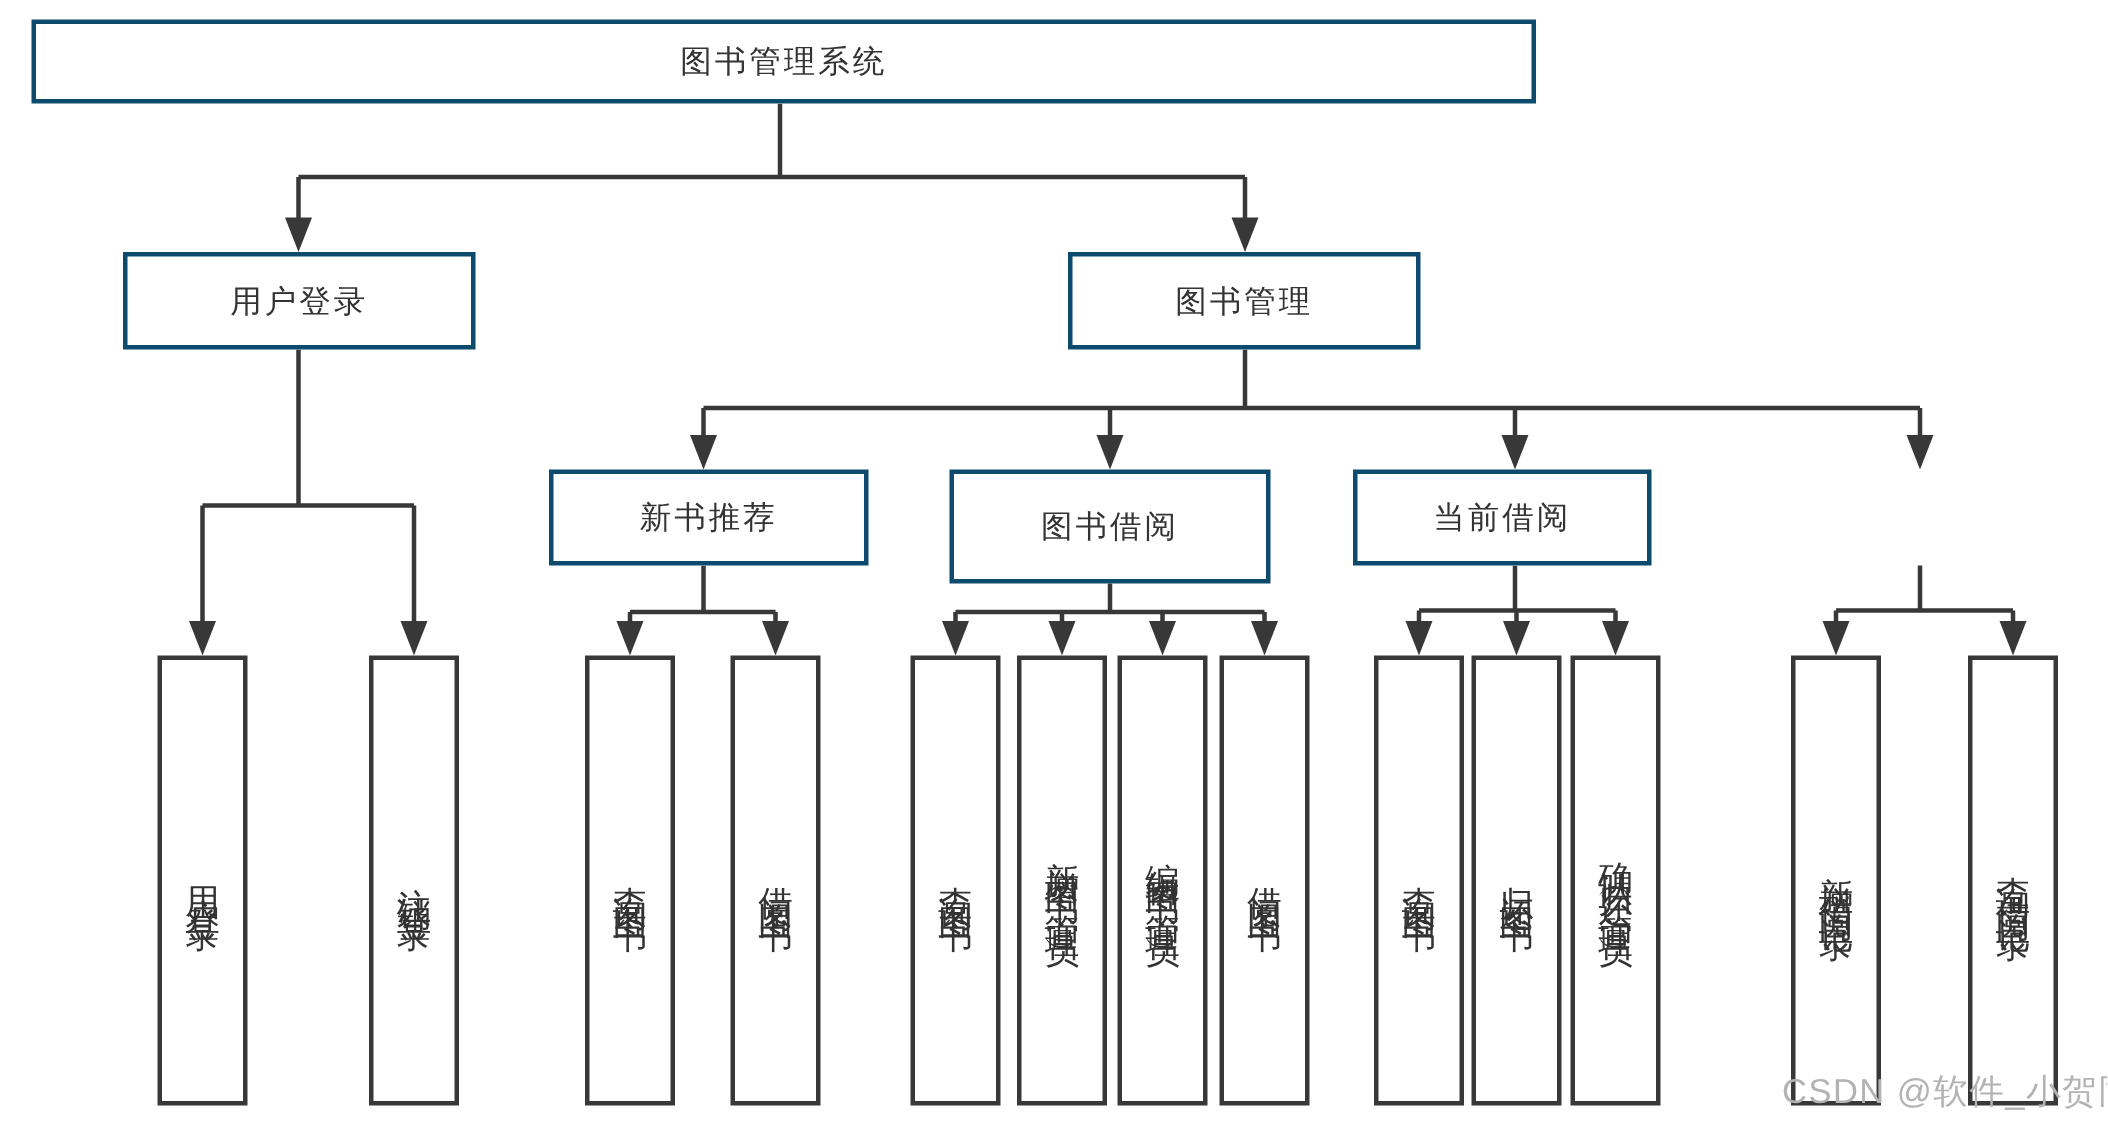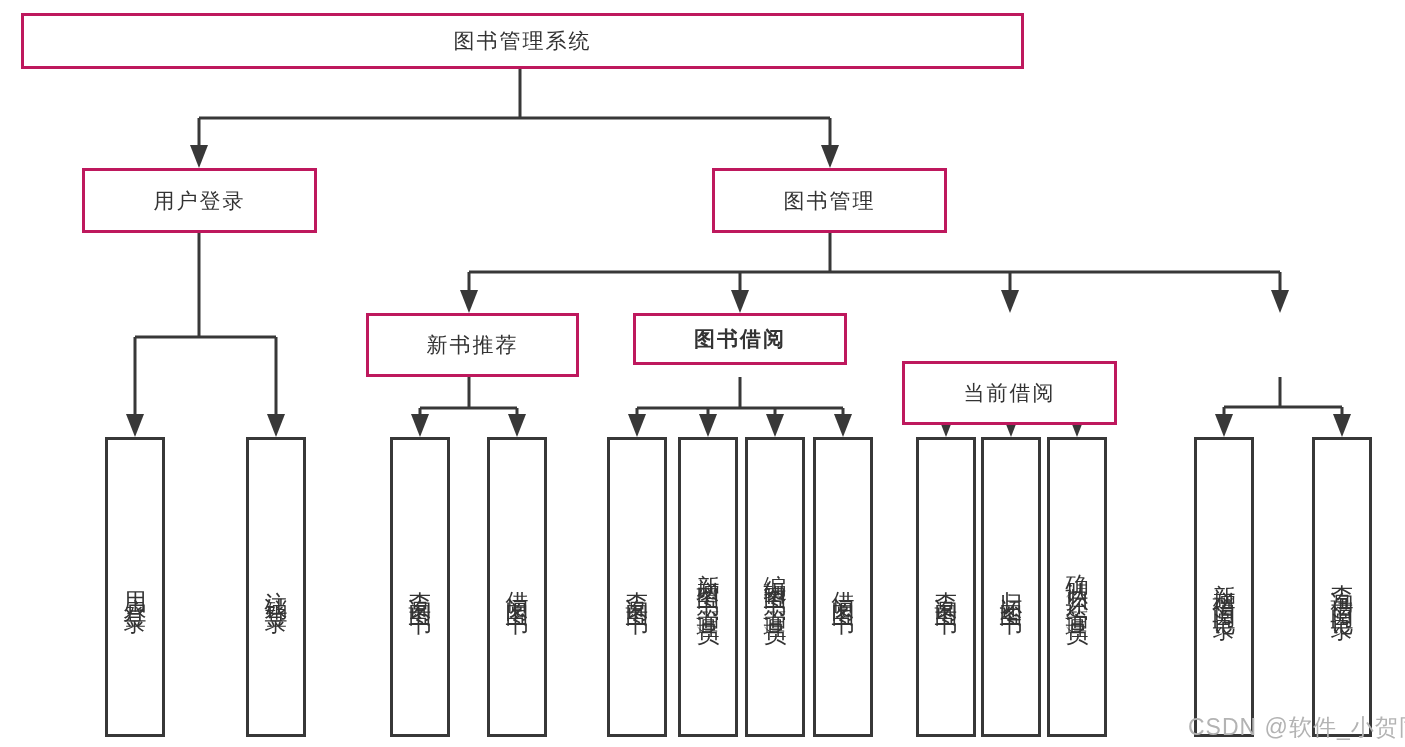--- a/index.html
+++ b/index.html
@@ -17,21 +17,21 @@
   }
   #edges {
     position: absolute;
     left: 0;
     top: 0;
     z-index: 0;
   }
   .hbox {
     position: absolute;
     box-sizing: border-box;
-    border: 3px solid #be185d;
+    border: 3px solid #0c4a6e;
     background: #ffffff;
     display: flex;
     align-items: center;
     justify-content: center;
     z-index: 1;
   }
   .hbox .label {
     font-size: 21px;
     color: #333333;
     letter-spacing: 2px;
@@ -57,22 +57,22 @@
     color: #333333;
     letter-spacing: 7px;
     line-height: 1;
     white-space: nowrap;
   }
   
   .n-root           { left: 21px;   top: 13px;  width: 1003px; height: 56px; }
   .n-user-login     { left: 82px;   top: 168px; width: 235px;  height: 65px; }
   .n-book-mgmt      { left: 712px;  top: 168px; width: 235px;  height: 65px; }
   .n-new-book-rec   { left: 366px;  top: 313px; width: 213px;  height: 64px; }
-  .n-book-borrow    { left: 633px;  top: 313px; width: 214px;  height: 52px; font-weight: bold; }
-  .n-current-borrow { left: 902px;  top: 313px; width: 215px;  height: 64px; margin-top: 48px; }
+  .n-book-borrow    { left: 633px;  top: 313px; width: 214px;  height: 76px; }
+  .n-current-borrow { left: 902px;  top: 313px; width: 199px;  height: 64px; }
   .n-borrow-record  { left: 1172px; top: 313px; width: 215px;  height: 64px; }
   .n-l-user-login { left: 105px; }
   .n-l-logout     { left: 246px; }
   .n-l-rec-query  { left: 390px; }
   .n-l-rec-borrow { left: 487px; }
   .n-l-bb-query   { left: 607px; }
   .n-l-bb-add     { left: 678px; }
   .n-l-bb-edit    { left: 745px; }
   .n-l-bb-borrow  { left: 813px; }
   .n-l-cb-query   { left: 916px; }

